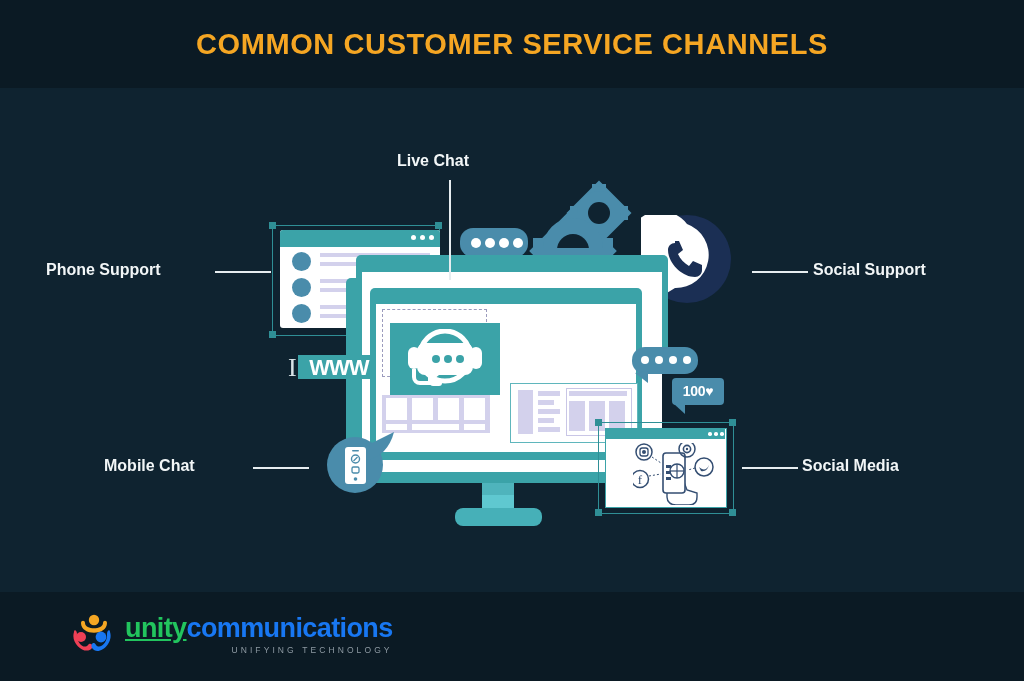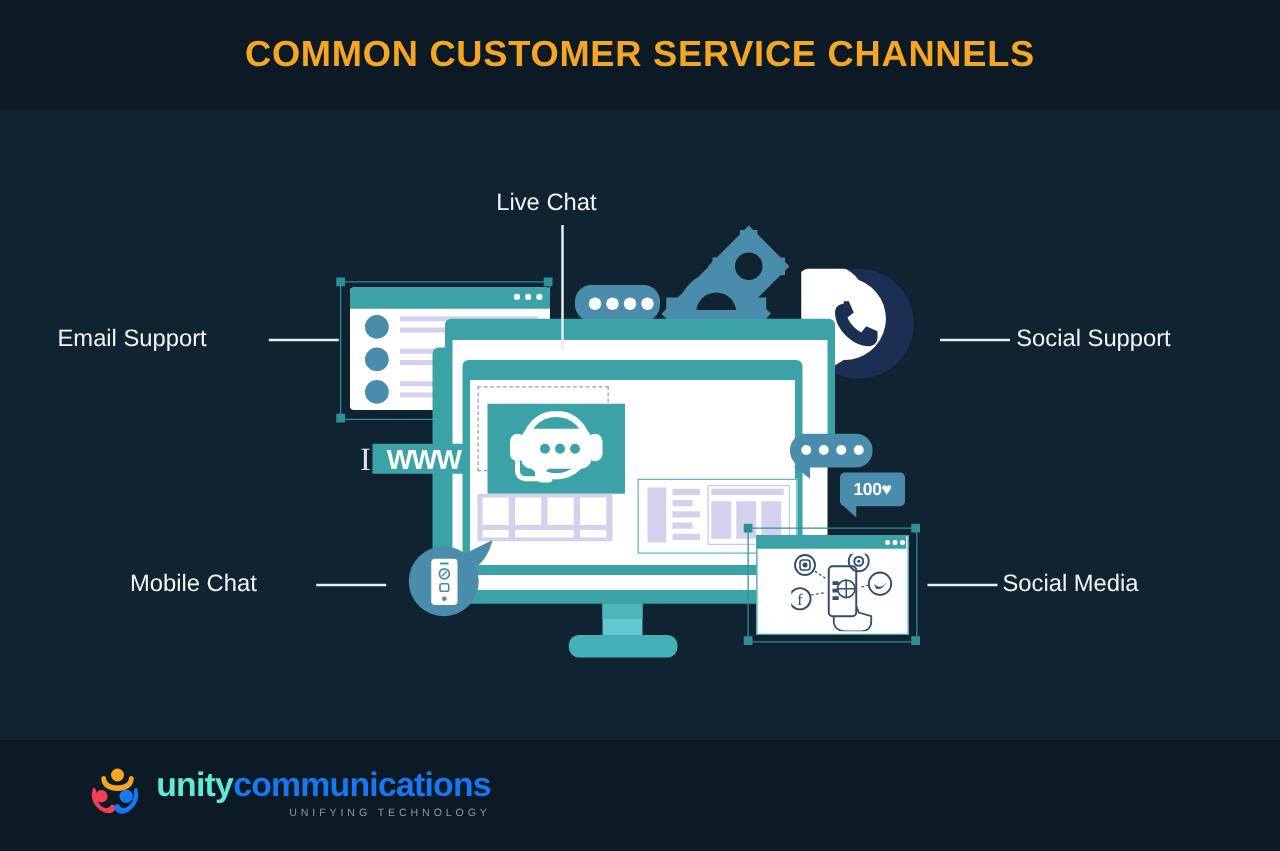--- a/index.html
+++ b/index.html
@@ -49,43 +49,44 @@
     gap: 9px;
   }
   #logo-mark { width: 44px; height: 46px; position: relative; }
   #logo-text-wrap { position: relative; }
   #logo-wordmark {
     font-size: 27px;
     font-weight: bold;
     letter-spacing: -0.6px;
     line-height: 1;
   }
-  .logo-unity { color: #5eead4; }
+  .logo-unity { color: #22c55e; text-decoration: underline; }
   .logo-comms { color: #1877f2; }
   #logo-tagline {
     margin-top: 3px;
     text-align: right;
     font-size: 8.5px;
     letter-spacing: 3.1px;
     color: #8e9aa3;
   }
   #contact-block {
     position: absolute;
     right: 62px; top: 617px;
     text-align: right;
     color: #ffffff;
     font-size: 15px;
     line-height: 1.55;
   }
   
   .label {
     position: absolute;
     color: #f2f6f7;
-    font-size: 19px;
+    font-size: 16px;
     white-space: nowrap;
+    font-weight: bold;
   }
   .connector {
     position: absolute;
     background: #e6edf0;
   }
   .connector.h { height: 2px; }
   .connector.v { width: 2px; }
   
   #illustration {
     position: absolute;
@@ -506,21 +507,21 @@
       <circle cx="11.5" cy="13" r="4" fill="none" stroke="#4a8cab" stroke-width="1.4"></circle>
       <line x1="9.5" y1="15" x2="13.5" y2="11" stroke="#4a8cab" stroke-width="1.2"></line>
       <rect x="8" y="21" width="7" height="6" rx="1.4" fill="none" stroke="#4a8cab" stroke-width="1.3"></rect>
       <circle cx="11.5" cy="33" r="1.8" fill="#4a8cab"></circle>
     </svg>
 
     <div class="connector v" style="left:449px;top:180px;height:100px;"></div>
 
   </div>
 
-  <div class="label" style="left:46px;top:261px;">Email Support</div>
+  <div class="label" style="left:46px;top:261px;">Phone Support</div>
   <div class="connector h" style="left:215px;top:271px;width:56px;"></div>
 
   <div class="label" style="left:397px;top:152px;">Live Chat</div>
 
   <div class="connector h" style="left:752px;top:271px;width:56px;"></div>
   <div class="label" style="left:813px;top:261px;">Social Support</div>
 
   <div class="label" style="left:104px;top:457px;">Mobile Chat</div>
   <div class="connector h" style="left:253px;top:467px;width:56px;"></div>
 

